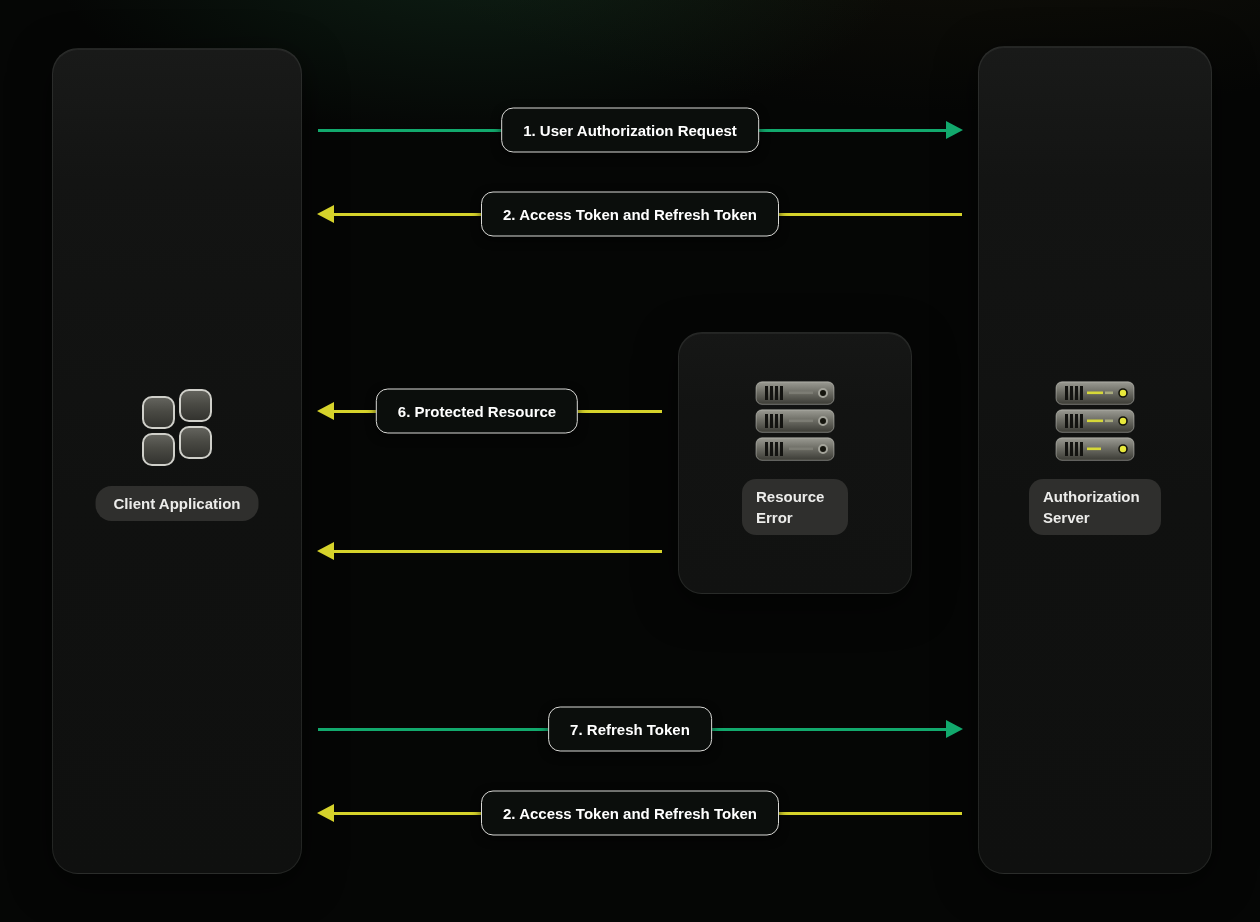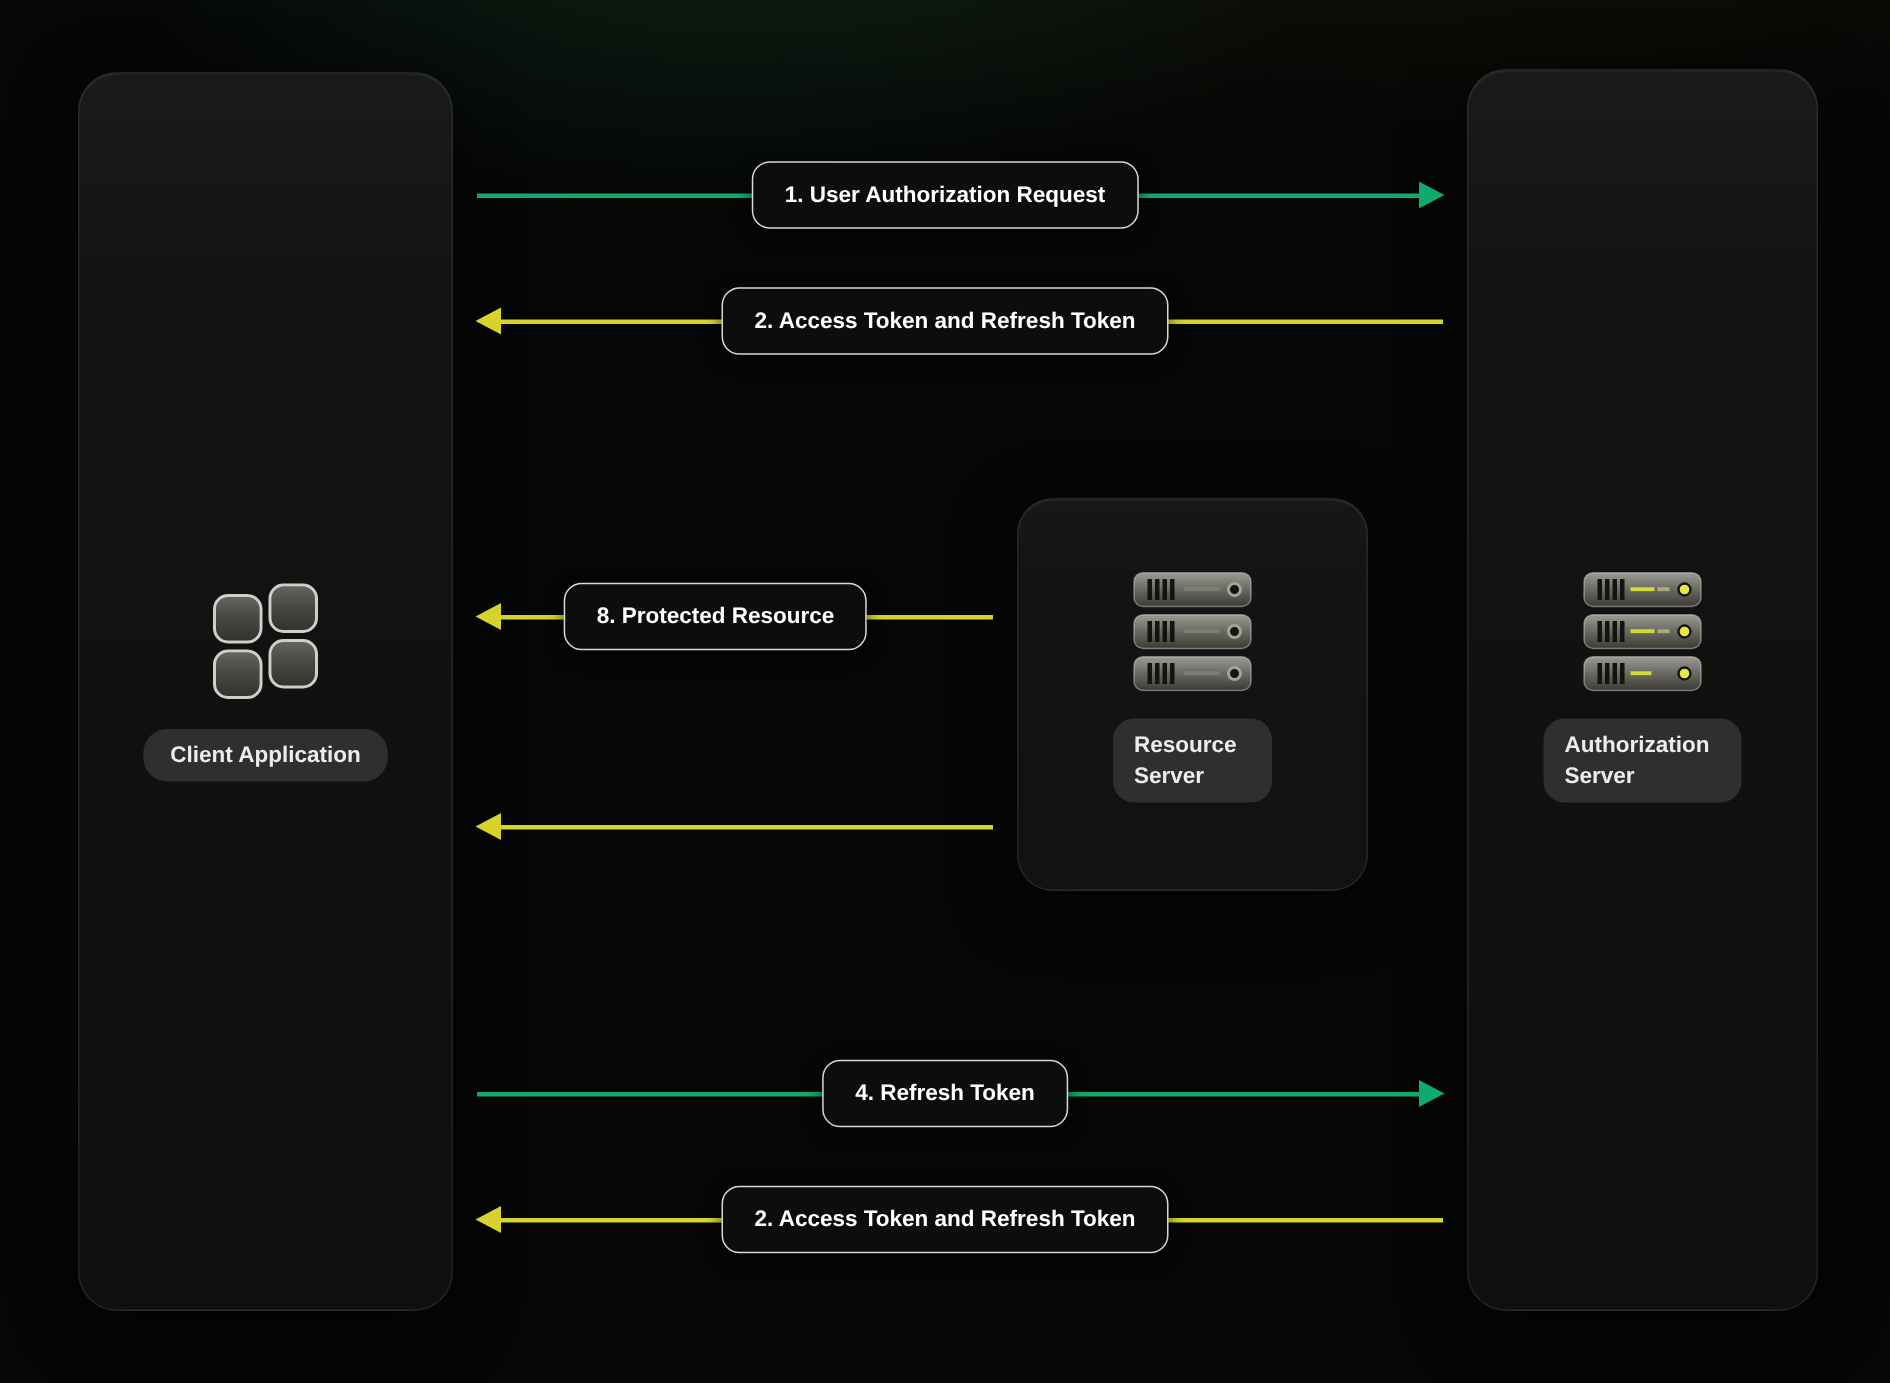--- a/index.html
+++ b/index.html
@@ -130,21 +130,21 @@
         <g fill="#131310">
           <rect x="10" y="5" width="3" height="14"></rect>
             <rect x="15" y="5" width="3" height="14"></rect>
           <rect x="20" y="5" width="3" height="14"></rect>
             <rect x="25" y="5" width="3" height="14"></rect>
         </g>
         <rect x="34" y="10.5" width="24" height="2.6" fill="#8c8c84" opacity=".55"></rect>
         <circle cx="68" cy="12" r="4" fill="#15150e" stroke="#a3a39a" stroke-width="2"></circle>
       </g>
     </svg>
-    <div class="pill two-line">Resource Server</div>
+    <div class="pill two-line">Resource Error</div>
   </div>
 
   <div class="panel auth">
     <svg class="server-icon" width="80" height="80" viewBox="0 0 80 80">
       <defs>
         <linearGradient id="srv2" x1="0" y1="0" x2="0" y2="1">
           <stop offset="0" stop-color="#9b9b93"></stop>
             <stop offset="0.45" stop-color="#6e6e66"></stop>
             <stop offset="1" stop-color="#3b3b35"></stop>
         </linearGradient>
@@ -197,33 +197,33 @@
   <div class="arrow r2 full dir-left">
     <div class="line" style="background: rgb(214, 211, 43);"></div>
     <div class="head" style="border-right-color: rgb(214, 211, 43);"></div>
     <div class="abox"><span>2. Access Token and Refresh Token</span></div>
   </div>
 
 
   <div class="arrow r4 half dir-left">
     <div class="line" style="background: rgb(214, 211, 43);"></div>
     <div class="head" style="border-right-color: rgb(214, 211, 43);"></div>
-    <div class="abox"><span>8. Protected Resource</span></div>
+    <div class="abox"><span>6. Protected Resource</span></div>
   </div>
 
 
   <div class="arrow r6 half dir-left">
     <div class="line" style="background: rgb(214, 211, 43);"></div>
     <div class="head" style="border-right-color: rgb(214, 211, 43);"></div>
   </div>
 
   <div class="arrow r7 full dir-right">
     <div class="line" style="background: rgb(18, 169, 109);"></div>
     <div class="head" style="border-left-color: rgb(18, 169, 109);"></div>
-    <div class="abox"><span>4. Refresh Token</span></div>
+    <div class="abox"><span>7. Refresh Token</span></div>
   </div>
 
   <div class="arrow r8 full dir-left">
     <div class="line" style="background: rgb(214, 211, 43);"></div>
     <div class="head" style="border-right-color: rgb(214, 211, 43);"></div>
     <div class="abox"><span>2. Access Token and Refresh Token</span></div>
   </div>
 
 </div>
 

